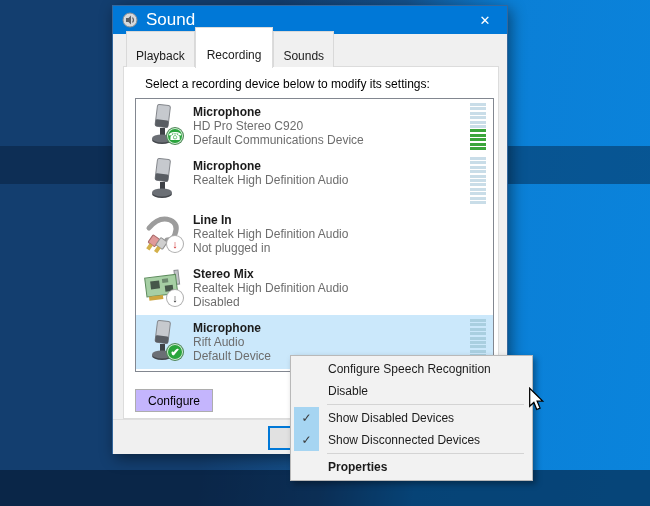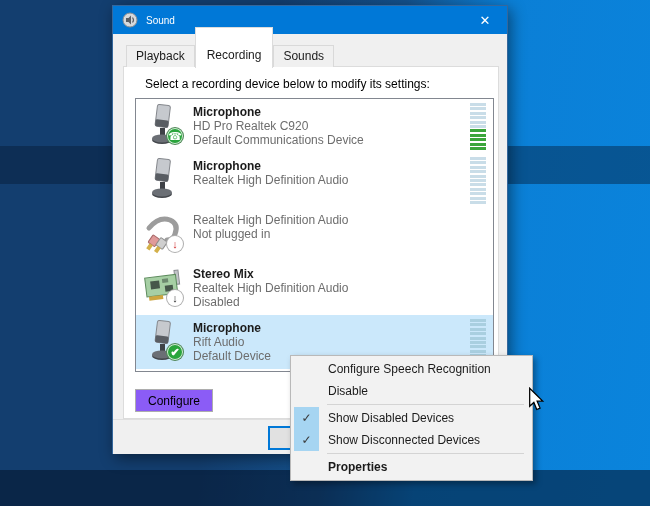--- a/index.html
+++ b/index.html
@@ -11,26 +11,26 @@
   .band { position:absolute; left:0; width:650px; z-index:1; }
   .band-top { top:146px; height:38px; background:rgba(4,24,50,0.42); }
   .band-bottom { top:470px; height:36px; background:rgba(3,18,40,0.55); }
 
   
   .dialog { position:absolute; left:112px; top:5px; width:396px; height:449px;
     background:#f0f0f0; border:1px solid #35679c; box-shadow:3px 4px 14px rgba(0,0,0,0.45); z-index:2; }
   .titlebar { position:absolute; left:0; top:0; width:100%; height:28px; background:#0078d7;
     color:#fff; display:flex; align-items:center; }
   .title-icon { width:16px; height:16px; margin-left:9px; display:inline-block; }
-  .title-text { margin-left:8px; font-size:10px; }
+  .title-text { margin-left:8px; font-size:17px; }
   .close-btn { margin-left:auto; width:44px; height:28px; display:flex; align-items:center;
     justify-content:center; color:#fff; font-size:13px; cursor:default; }
 
   .tabbar { position:absolute; left:13px; top:36px; display:flex; align-items:flex-end; height:25px; z-index:3; }
-  .tab { background:#f0f0f0; border:1px solid #d9d9d9; border-bottom:none; padding:3px 9px 4px 9px;
+  .tab { background:#f0f0f0; border:1px solid #d9d9d9; border-bottom:none; padding:17px 9px 4px 9px;
     margin-right:0px; color:#1b1b1b; position:relative; }
   .tab.active { background:#fff; padding:20px 11px 6px 11px; border:1px solid #dcdcdc; border-bottom:none;
     margin-bottom:-1px; z-index:4; }
 
   .tabpage { position:absolute; left:10px; top:60px; width:376px; height:353px;
     background:#fff; border:1px solid #dcdcdc; }
   .instruction { position:absolute; left:21px; top:10px; color:#000; }
 
   .device-list { position:absolute; left:11px; top:31px; width:359px; height:274px;
     background:#fff; border:1px solid #828790; overflow:hidden; }
@@ -43,21 +43,21 @@
   .dev-text { position:absolute; left:57px; top:6px; line-height:14px; }
   .dev-name { font-weight:bold; color:#1b1b1b; }
   .dev-desc, .dev-status { color:#6d6d6d; }
   .meter { position:absolute; right:7px; top:3px; width:16px; height:48px;
     display:flex; flex-direction:column-reverse; justify-content:flex-start; gap:1.4px; }
   .seg { width:100%; height:3px; background:#c9dde8; }
   .seg.on { background:#3aa53a; }
   .device-row.selected .seg { background:#a9cfe0; }
 
   .configure-btn { position:absolute; left:11px; top:322px; width:78px; height:23px;
-    background:#8b5cf6; border:1px solid #adadad; font-family:"Liberation Sans",sans-serif;
+    background:#c4b5fd; border:1px solid #adadad; font-family:"Liberation Sans",sans-serif;
     font-size:12px; color:#000; }
 
   .bottom-strip { position:absolute; left:0; top:413px; width:100%; height:35px;
     background:#f0f0f0; border-top:1px solid #dfdfdf; }
   .ok-btn { position:absolute; left:155px; top:6px; width:88px; height:24px;
     background:#e1e1e1; border:2px solid #0078d7; }
 
   
   .context-menu { position:absolute; left:290px; top:355px; width:243px;
     background:#f2f2f2; border:1px solid #b9b9b9; box-shadow:3px 3px 6px rgba(0,0,0,0.35);
@@ -109,21 +109,21 @@
         <rect x="13" y="1" width="13" height="22" rx="2" fill="#c6c9ce" stroke="#84878c"></rect>
         <rect x="13" y="16" width="13" height="7" rx="1.5" fill="#595d63"></rect>
       </g>
       <rect x="17" y="24" width="5" height="8" fill="#3e4146"></rect>
       <ellipse cx="19" cy="36" rx="10" ry="4" fill="#43464b"></ellipse>
       <ellipse cx="19" cy="34.4" rx="10" ry="4" fill="#6b6f75"></ellipse>
     </svg></span>
             <span class="dev-badge" style="background: rgb(42, 165, 60); color: rgb(255, 255, 255); font-weight: normal;">☎</span>
             <div class="dev-text">
               <div class="dev-name">Microphone</div>
-              <div class="dev-desc">HD Pro Realtek C920</div>
+              <div class="dev-desc">HD Pro Stereo C920</div>
               <div class="dev-status">Default Communications Device</div>
             </div>
             <div class="meter">
               <div class="seg on"></div>
               <div class="seg on"></div>
               <div class="seg on"></div>
               <div class="seg on"></div>
               <div class="seg on"></div>
               <div class="seg"></div>
               <div class="seg"></div>
@@ -170,20 +170,21 @@
         <rect x="6" y="24" width="8" height="9" rx="1" fill="#e09a9a" stroke="#a86a6a"></rect>
         <rect x="8" y="33" width="4" height="6" fill="#d3b04a"></rect>
       </g>
       <g transform="rotate(35 20 33) translate(8,4)">
         <rect x="6" y="24" width="8" height="9" rx="1" fill="#cfcfcf" stroke="#8f8f8f"></rect>
         <rect x="8" y="33" width="4" height="6" fill="#d3b04a"></rect>
       </g>
     </svg></span>
             <span class="dev-badge" style="background: rgb(255, 255, 255); color: rgb(207, 43, 43); font-weight: bold;">↓</span>
             <div class="dev-text">
+              <div class="dev-name">Line In</div>
               <div class="dev-desc">Realtek High Definition Audio</div>
               <div class="dev-status">Not plugged in</div>
             </div>
           </div>
           <div class="device-row">
             <span class="dev-icon">
     <svg viewBox="0 0 40 44" width="40" height="44">
       <g transform="rotate(-7 20 22)">
         <rect x="33" y="6" width="4" height="14" fill="#c2c5c9" stroke="#8a8d92"></rect>
         <rect x="3" y="10" width="31" height="19" fill="#a6cfa4" stroke="#5c8a5c"></rect>

